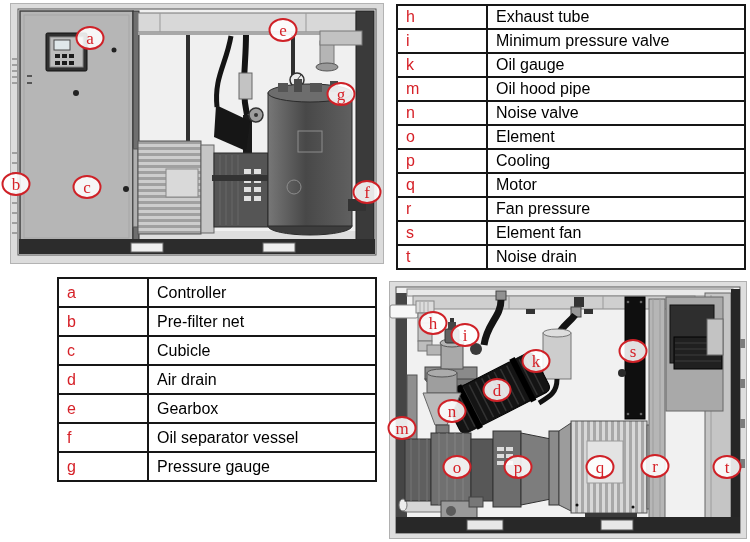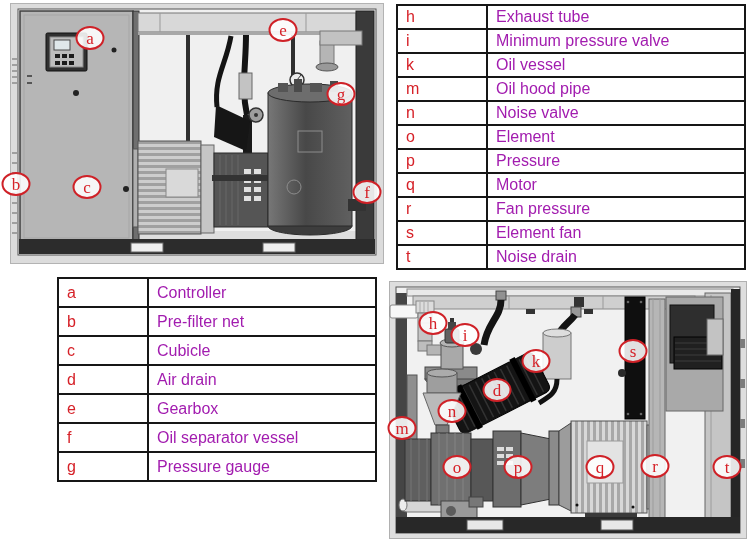--- a/index.html
+++ b/index.html
@@ -1,20 +1,20 @@
 <!DOCTYPE html>
 <html><head>
 <meta charset="utf-8">
 <style>
   html,body{margin:0;padding:0;width:750px;height:542px;overflow:hidden;background:#ffffff;}
   body{position:relative;font-family:"Liberation Sans",sans-serif;}
   .figure{position:absolute;}
   .figure svg{display:block;width:100%;height:100%;overflow:visible;}
   .legend{position:absolute;border-collapse:collapse;table-layout:fixed;background:#fff;}
-  .legend td{border:2px solid #161616;font-size:16px;color:#a21caf;padding:0 4px 0 8px;
+  .legend td{border:2px solid #161616;font-size:16px;color:#000000;padding:0 4px 0 8px;
              vertical-align:middle;white-space:nowrap;overflow:hidden;}
   .legend td.key{color:#d62128;}
   #legend-right{left:396px;top:4px;width:350px;}
   #legend-right td{height:22px;}
   #legend-left{left:57px;top:277px;width:320px;}
   #legend-left td{height:27px;}
   .callout{position:absolute;width:29px;height:24px;box-sizing:border-box;
            border:2.5px solid #cf2127;border-radius:50%;
            background:rgba(255,255,255,0.88);color:#d62128;
            font-family:"Liberation Serif",serif;font-size:17px;line-height:1;
@@ -161,37 +161,37 @@
     <tr>
         <td class="key">h</td>
         <td>Exhaust tube</td>
       </tr>
     <tr>
         <td class="key">i</td>
         <td>Minimum pressure valve</td>
       </tr>
     <tr>
         <td class="key">k</td>
-        <td>Oil vessel</td>
+        <td>Oil gauge</td>
       </tr>
     <tr>
         <td class="key">m</td>
         <td>Oil hood pipe</td>
       </tr>
     <tr>
         <td class="key">n</td>
         <td>Noise valve</td>
       </tr>
     <tr>
         <td class="key">o</td>
         <td>Element</td>
       </tr>
     <tr>
         <td class="key">p</td>
-        <td>Pressure</td>
+        <td>Cooling</td>
       </tr>
     <tr>
         <td class="key">q</td>
         <td>Motor</td>
       </tr>
     <tr>
         <td class="key">r</td>
         <td>Fan pressure</td>
       </tr>
     <tr>

